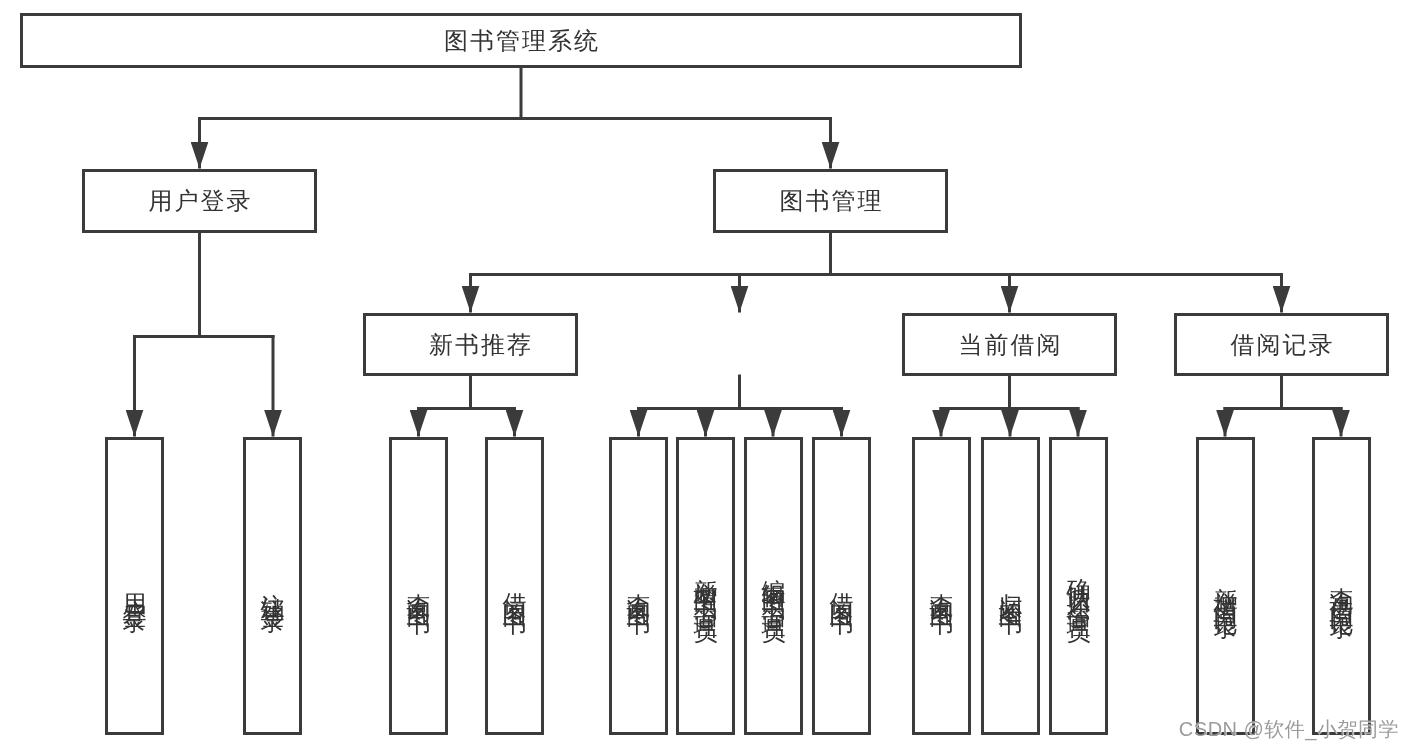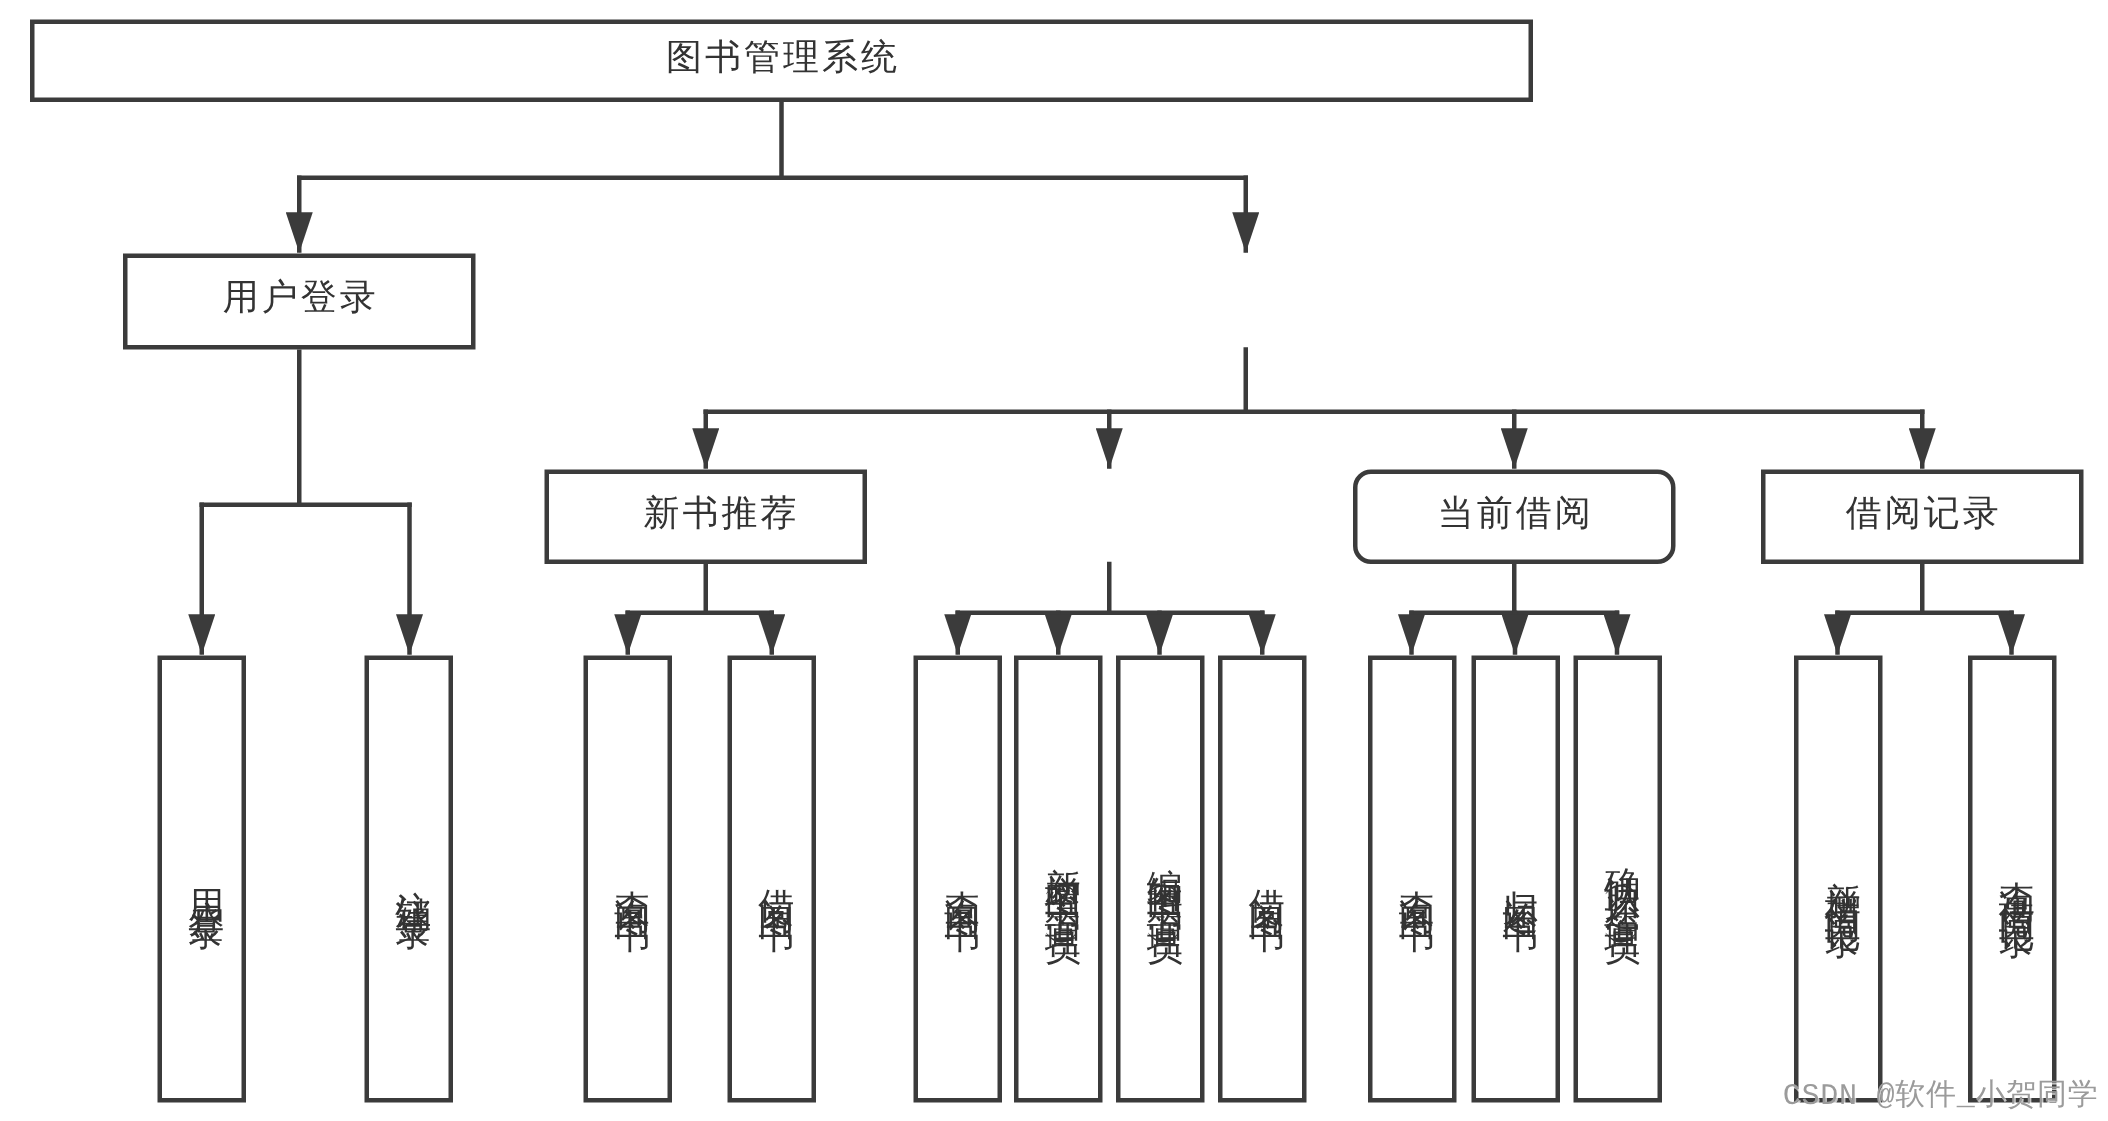--- a/index.html
+++ b/index.html
@@ -8,21 +8,21 @@
     --text: #333333;
     --wm: #9b9b9b;
     --bg: #ffffff;
   }
   #canvas {
     position: relative;
     width: 1405px;
     height: 747px;
     background: var(--bg);
     overflow: hidden;
-    font-family: Liberation Mono, monospace;
+    font-family: Liberation Sans, sans-serif;
   }
   #wires {
     position: absolute;
     left: 0; top: 0;
     width: 1405px; height: 747px;
   }
   .node {
     position: absolute;
     box-sizing: border-box;
     border: 3px solid var(--line);
@@ -101,23 +101,24 @@
 
       <path d="M1281.5 376 V408.5 M1225 408.5 H1341"></path>
       <path marker-end="url(#arrow)" d="M1225 408.5 V435"></path>
       <path marker-end="url(#arrow)" d="M1341 408.5 V435"></path>
     </g>
   </svg>
 
   <div class="node h" style="left:20px; top:13px; width:1002px; height:55px;">图书管理系统</div>
 
   <div class="node h" style="left:82px; top:169px; width:235px; height:64px;">用户登录</div>
+  <div class="node h" style="left:713px; top:169px; width:235px; height:64px;">图书管理</div>
 
   <div class="node h" style="left:363px; top:313px; width:215px; height:63px;padding-left:19px;">新书推荐</div>
-  <div class="node h" style="left:902px; top:313px; width:215px; height:63px;border-radius:12px;">当前借阅</div>
+  <div class="node h" style="left:902px; top:313px; width:215px; height:63px;">当前借阅</div>
   <div class="node h" style="left:1174px; top:313px; width:215px; height:63px;">借阅记录</div>
 
   <div class="node v" style="left:105px; top:437px; width:59px; height:298px;">用户登录</div>
   <div class="node v" style="left:243px; top:437px; width:59px; height:298px;">注销登录</div>
 
   <div class="node v" style="left:389px; top:437px; width:59px; height:298px;">查询图书</div>
   <div class="node v" style="left:485px; top:437px; width:59px; height:298px;">借阅图书</div>
 
   <div class="node v" style="left:609px; top:437px; width:59px; height:298px;">查询图书</div>
   <div class="node v" style="left:676px; top:437px; width:59px; height:298px;">新增图书（管理员）</div>

